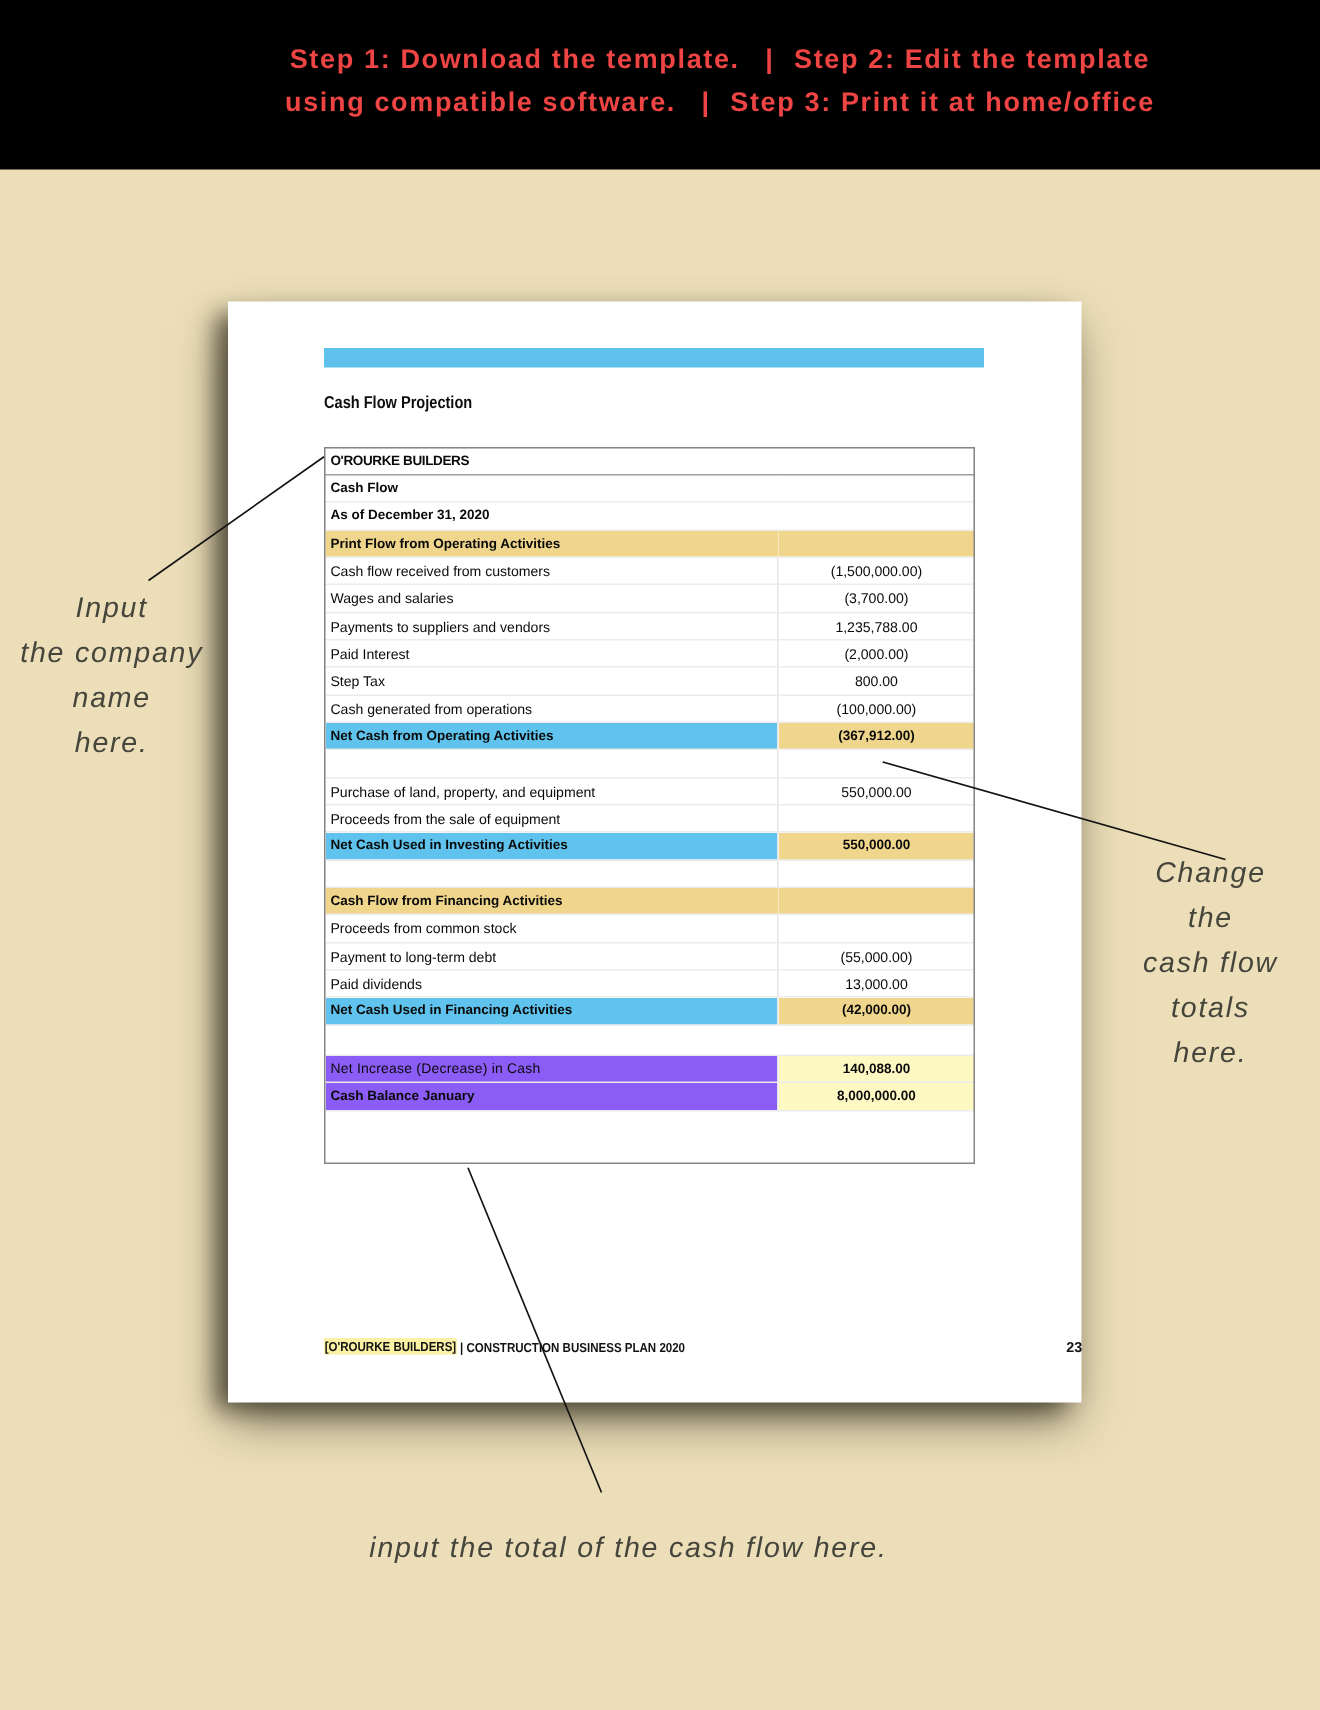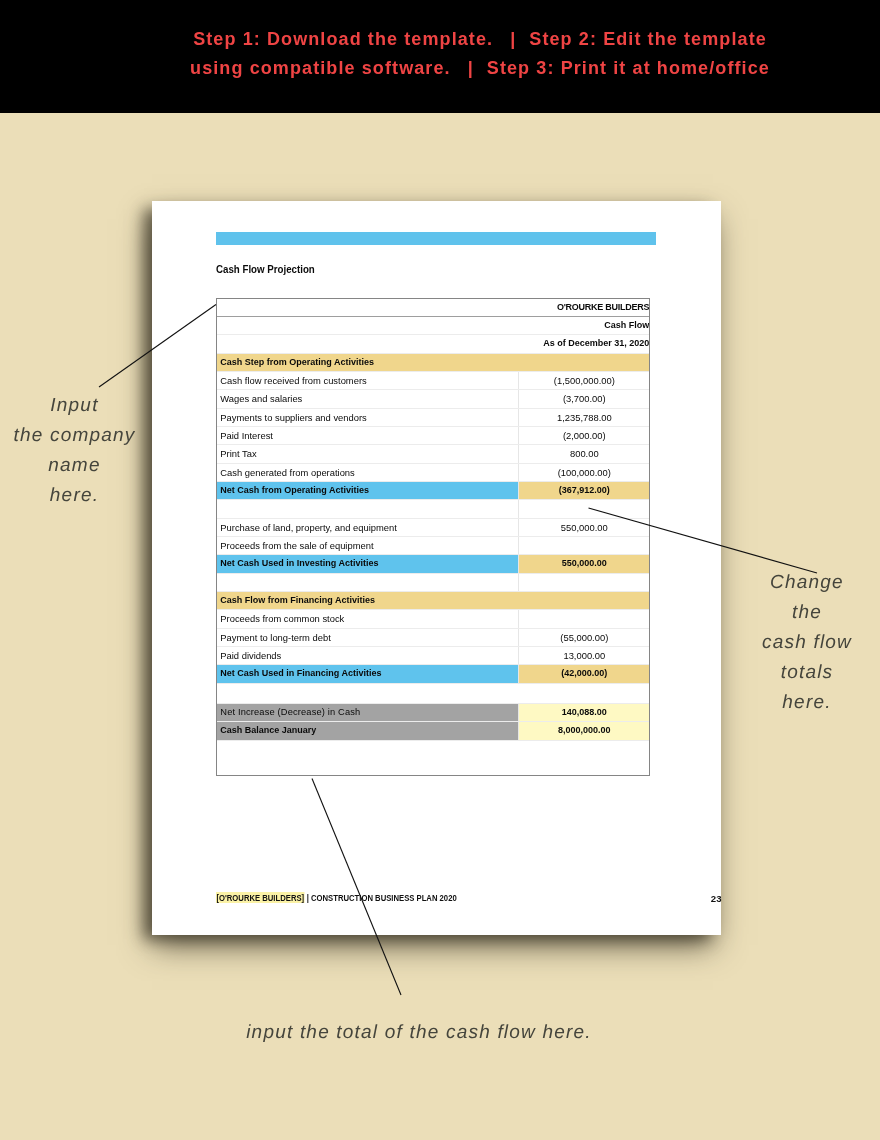--- a/index.html
+++ b/index.html
@@ -32,30 +32,30 @@
   table.cf tr{height:18.34px;}
   table.cf tr.gap{height:20.3px;}
   table.cf td{height:17.34px;line-height:17.34px;padding:0;
       border-left:0.7px solid #e6e6e6;border-right:0.7px solid #e6e6e6;
       border-top:0.7px solid #ececec;border-bottom:0.7px solid #ececec;
       overflow:hidden;white-space:nowrap;box-sizing:border-box;}
   table.cf td.lbl{padding-left:3px;}
   table.cf td.num{text-align:center;}
   table.cf tr.ctr td,table.cf tr.sec td,table.cf tr.tot td,table.cf tr.sub td{font-size:9.0px;}
   table.cf tr.ctr:first-child td{border-bottom-color:#9e9e9e;letter-spacing:-0.25px;}
-  table.cf tr.ctr td{text-align:right;font-weight:700;}
+  table.cf tr.ctr td{text-align:left;font-weight:700;}
   table.cf tr.sec td{background:#f0d68c;font-weight:700;
       border-left-color:#f0d68c;border-right-color:#f0d68c;}
   table.cf tr.sec td.lbl{border-right-color:#f0d68c;}
   table.cf tr.sec td.num{border-left-color:#f0d68c;}
   table.cf tr.tot td{background:#5fc3ed;font-weight:700;}
   table.cf tr.tot td.num{background:#f0d68c;}
   table.cf tr.grand td,table.cf tr.grand td.num{background:#5fc3ed;}
   table.cf tr.sub td{background:#fef9c3;font-weight:700;}
-  table.cf tr.sub td.lbl{background:#a3a3a3;margin-left:20px;}
+  table.cf tr.sub td.lbl{background:#8b5cf6;margin-left:20px;}
   table.cf tr.gap td{border-left:0;border-right:0;height:20.3px;line-height:20.3px;background:#fff;}
   table.cf tr.sub td.lbl.rw-alt{font-family:"Liberation Sans",sans-serif;font-size:9.3px;font-weight:400;letter-spacing:0.15px;}
 
   
   .tbl-border{position:absolute;left:0;top:0;width:433.4px;height:478.7px;
       border:1px solid #858585;box-sizing:border-box;pointer-events:none;}
 
   
   .docfoot{position:absolute;left:64px;top:692px;width:498px;font-size:8.7px;
       font-weight:700;color:#111;white-space:nowrap;}
@@ -96,41 +96,41 @@
             <tr class="ctr">
               <td class="lbl" colspan="2">O'ROURKE BUILDERS</td>
             </tr>
             <tr class="ctr">
               <td class="lbl" colspan="2">Cash Flow</td>
             </tr>
             <tr class="ctr">
               <td class="lbl" colspan="2">As of December 31, 2020</td>
             </tr>
             <tr class="sec">
-              <td class="lbl">Cash Step from Operating Activities</td>
+              <td class="lbl">Print Flow from Operating Activities</td>
               <td class="num"></td>
             </tr>
             <tr>
               <td class="lbl">Cash flow received from customers</td>
               <td class="num">(1,500,000.00)</td>
             </tr>
             <tr>
               <td class="lbl">Wages and salaries</td>
               <td class="num">(3,700.00)</td>
             </tr>
             <tr>
               <td class="lbl">Payments to suppliers and vendors</td>
               <td class="num">1,235,788.00</td>
             </tr>
             <tr>
               <td class="lbl">Paid Interest</td>
               <td class="num">(2,000.00)</td>
             </tr>
             <tr>
-              <td class="lbl">Print Tax</td>
+              <td class="lbl">Step Tax</td>
               <td class="num">800.00</td>
             </tr>
             <tr>
               <td class="lbl">Cash generated from operations</td>
               <td class="num">(100,000.00)</td>
             </tr>
             <tr class="tot">
               <td class="lbl">Net Cash from Operating Activities</td>
               <td class="num">(367,912.00)</td>
             </tr>

